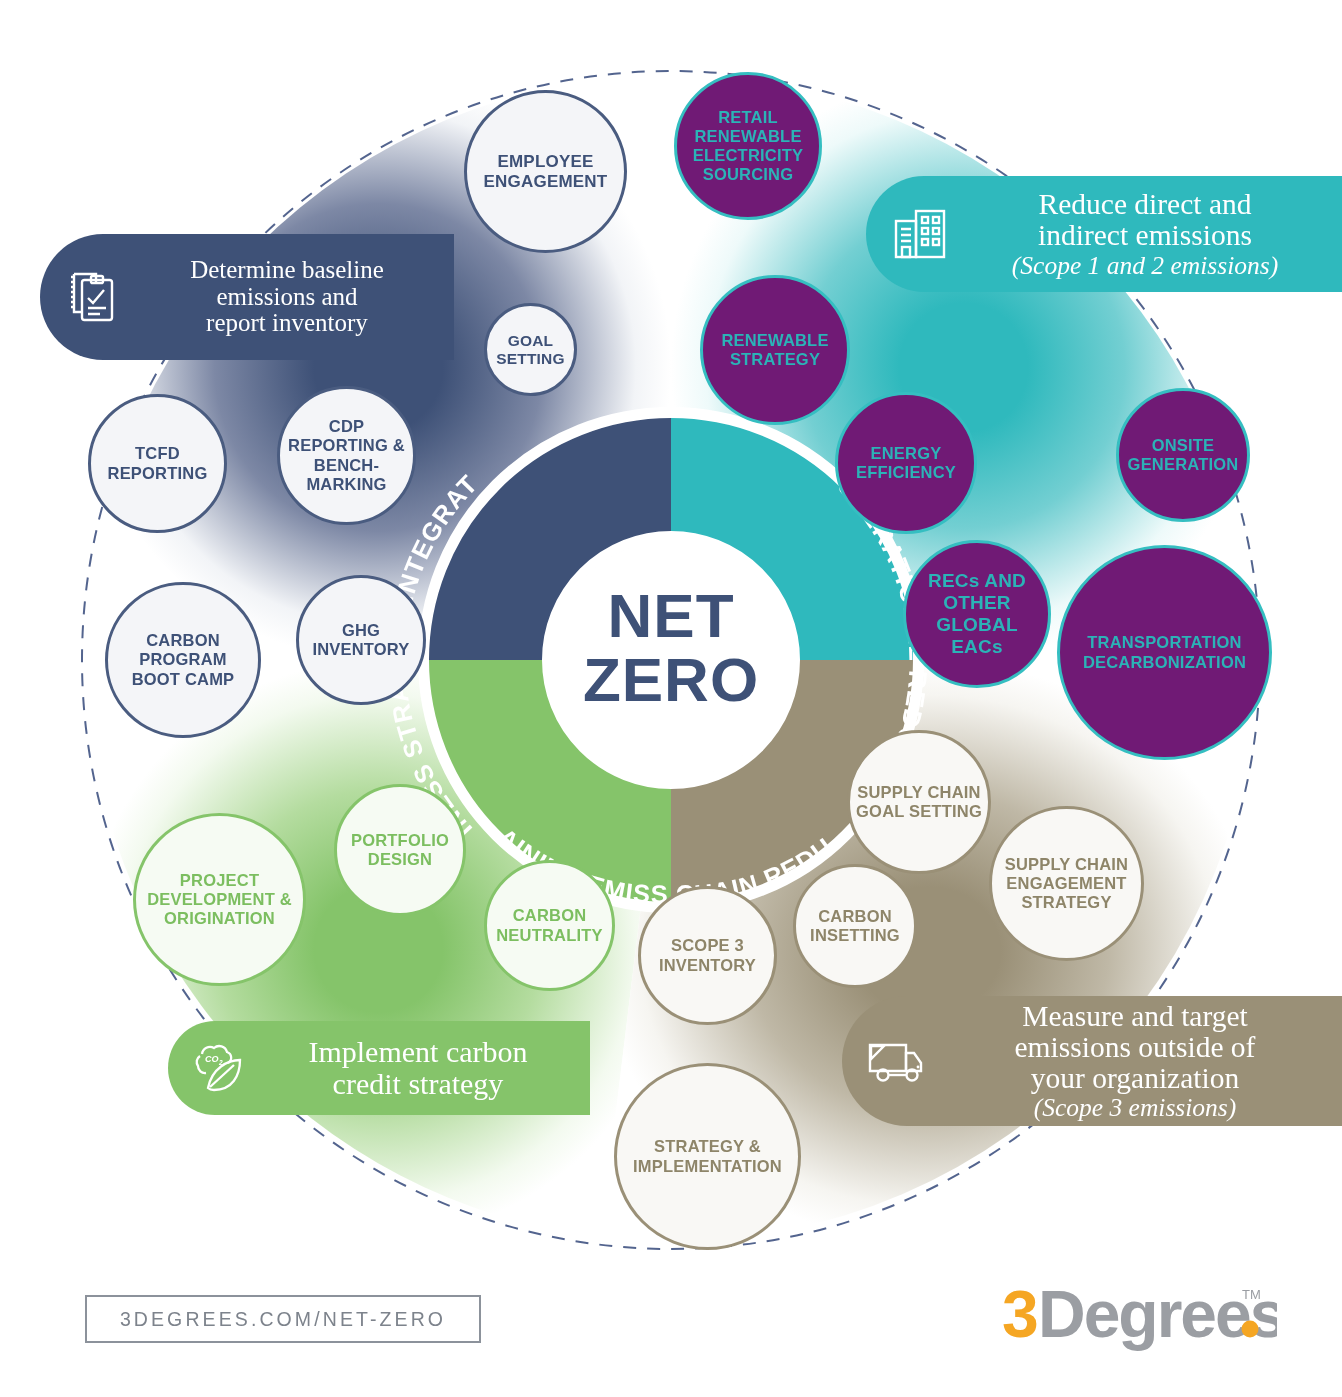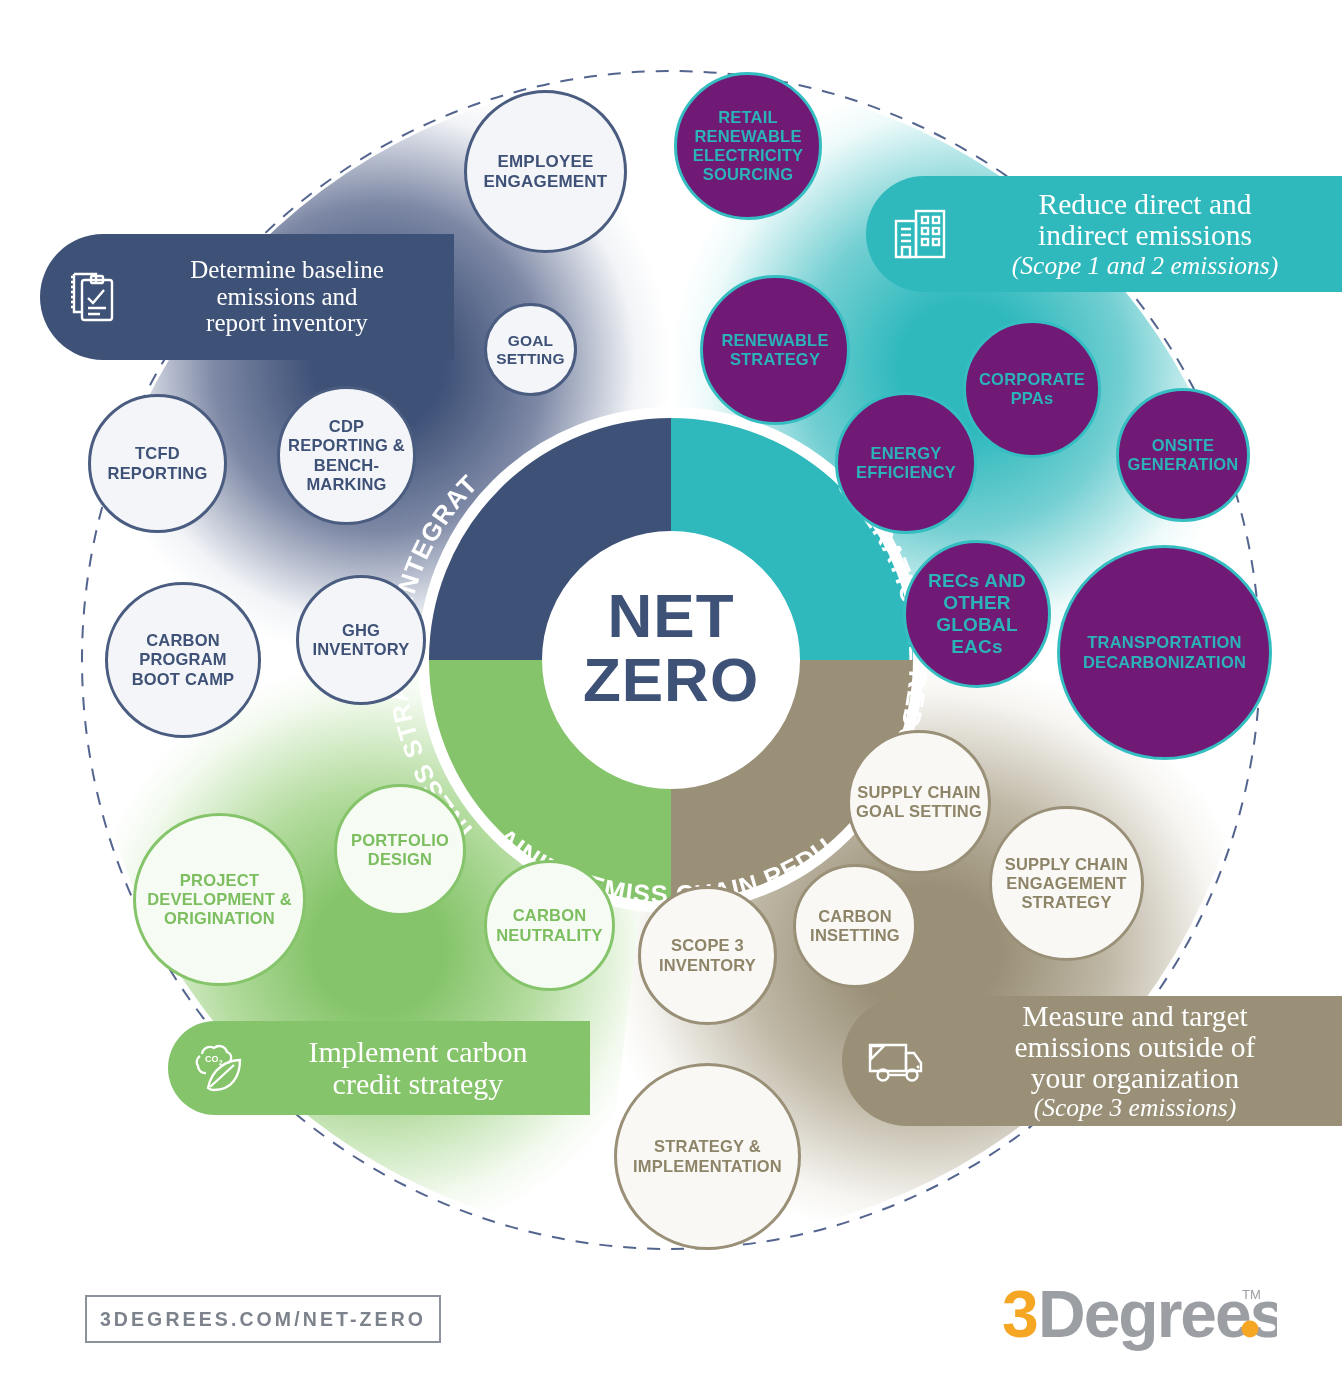--- a/index.html
+++ b/index.html
@@ -4,21 +4,21 @@
 <style>
   html,body{margin:0;padding:0;background:#ffffff;}
   body{width:1342px;height:1397px;position:relative;overflow:hidden;
        font-family:"Liberation Sans",sans-serif;}
   .stage{position:absolute;inset:0;}
   svg.wheel{position:absolute;left:0;top:0;width:1342px;height:1397px;overflow:visible;}
 
   
   .banner{position:absolute;display:flex;align-items:center;gap:14px;
           color:#ffffff;box-sizing:border-box;}
-  .banner .bicon{flex:0 0 auto;display:flex;justify-content:center;}
+  .banner .bicon{flex:0 0 auto;display:flex;justify-content:center;font-style:italic;}
   .banner .btext{font-family:"Liberation Serif",serif;line-height:1.06;}
   .banner .btext .ln{display:block;}
   .banner .sub{font-style:italic;display:block;}
 
   #banner-baseline{left:40px;top:234px;width:414px;height:126px;
     background:#3e5177;border-radius:63px 0 0 63px;padding:0 16px 0 26px;}
   #banner-baseline .btext{font-size:25px;text-align:center;flex:1;}
 
   #banner-reduce{left:866px;top:176px;width:476px;height:116px;
     background:#2fb9bd;border-radius:58px 0 0 58px;padding:0 18px 0 26px;}
@@ -40,24 +40,24 @@
           font-weight:bold;letter-spacing:.2px;line-height:1.16;}
   .bubble span{display:block;padding:0 5px;}
 
   .b-navy{background:#f4f5f8;border:3px solid #4a5c80;color:#3e5177;}
   .b-teal{background:#701a75;border:3px solid #35bec1;color:#2bb3b7;}
   .b-green{background:#f6fbf3;border:3px solid #85c46a;color:#7cbe60;}
   .b-tan{background:#f9f8f5;border:3px solid #9a9077;color:#908664;}
   .b-tan{color:#8e8569;}
 
   
-  #url-chip{position:absolute;left:85px;top:1295px;width:356px;height:48px;
+  #url-chip{position:absolute;left:85px;top:1295px;width:396px;height:48px;
     border:2px solid #8c929b;box-sizing:border-box;display:flex;
     align-items:center;justify-content:center;color:#7d838c;
-    font-size:19.5px;font-weight:bold;letter-spacing:3.1px;}
+    font-size:19.5px;font-weight:normal;letter-spacing:3.1px;}
   #logo{position:absolute;left:1002px;top:1283px;width:275px;height:70px;}
 </style>
 </head>
 <body>
 
 <div class="stage">
 
   <svg class="wheel" viewBox="0 0 1342 1397">
     <defs>
       <radialGradient id="gNavy" cx="0.5" cy="0.5" r="0.5">
@@ -154,23 +154,20 @@
   </div>
   <div class="bubble b-navy" style="left:296px;top:575px;width:130px;height:130px;font-size:16.5px;">
     <span>GHG INVENTORY</span>
   </div>
 
   <div class="bubble b-teal" style="left:674px;top:72px;width:148px;height:148px;font-size:16.5px;">
     <span>RETAIL RENEWABLE ELECTRICITY SOURCING</span>
   </div>
   <div class="bubble b-teal" style="left:700px;top:275px;width:150px;height:150px;font-size:16.5px;">
     <span>RENEWABLE STRATEGY</span>
-  </div>
-  <div class="bubble b-teal" style="left:963px;top:320px;width:138px;height:138px;font-size:16.5px;">
-    <span>CORPORATE PPAs</span>
   </div>
   <div class="bubble b-teal" style="left:835px;top:392px;width:142px;height:142px;font-size:16.5px;">
     <span>ENERGY EFFICIENCY</span>
   </div>
   <div class="bubble b-teal" style="left:1116px;top:388px;width:134px;height:134px;font-size:16.5px;">
     <span>ONSITE GENERATION</span>
   </div>
   <div class="bubble b-teal" style="left:903px;top:540px;width:148px;height:148px;font-size:19px;">
     <span>RECs AND OTHER GLOBAL EACs</span>
   </div>

